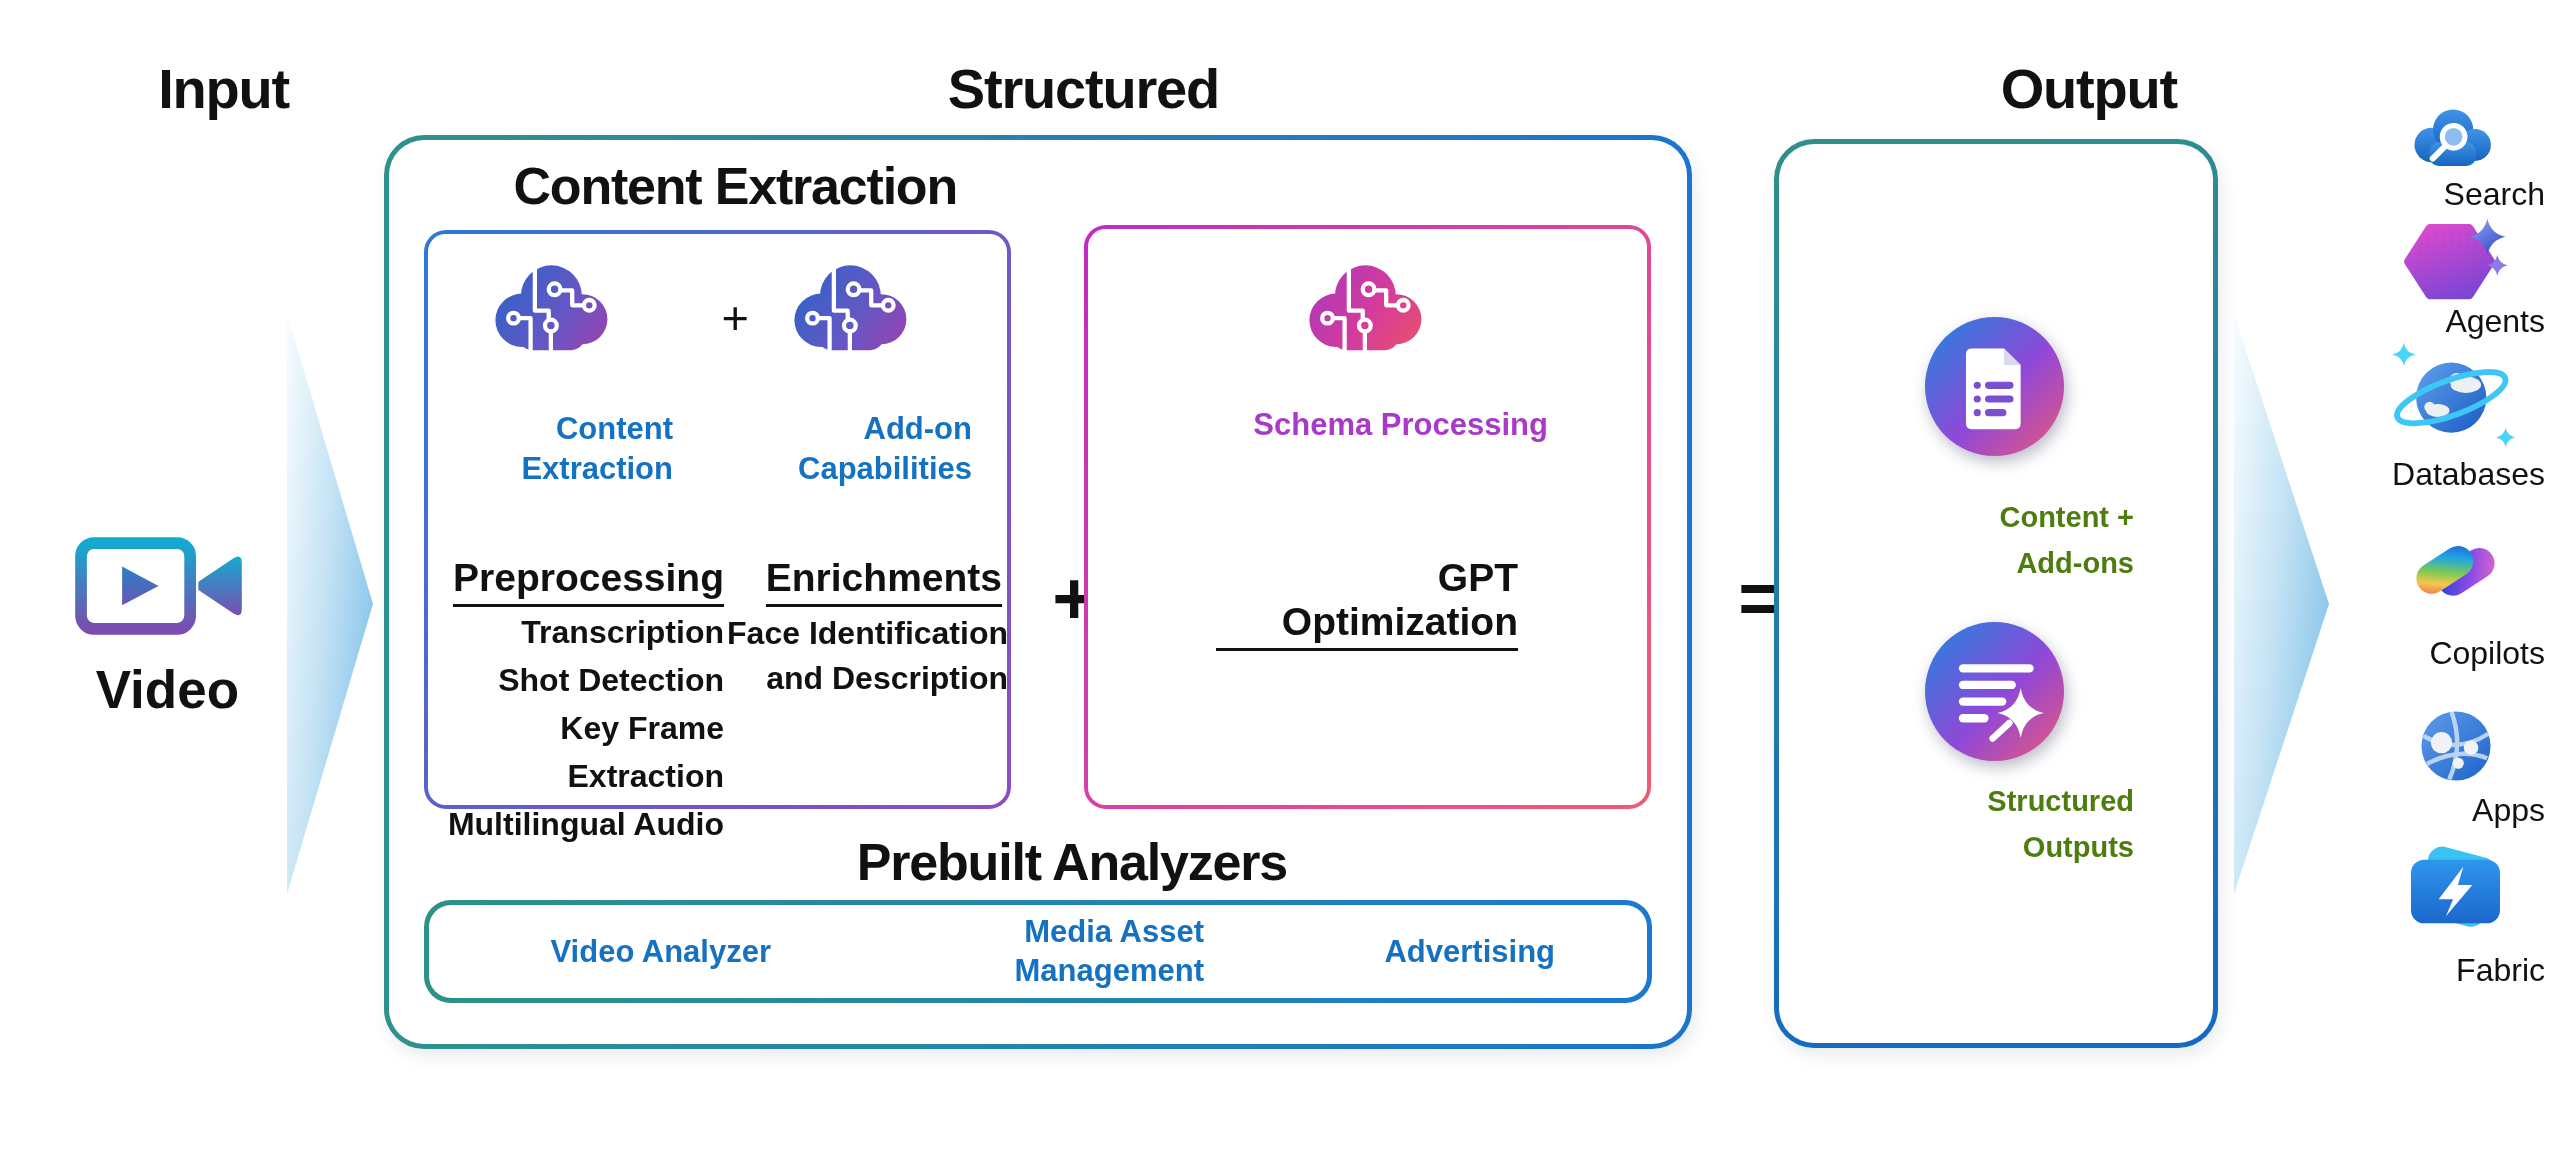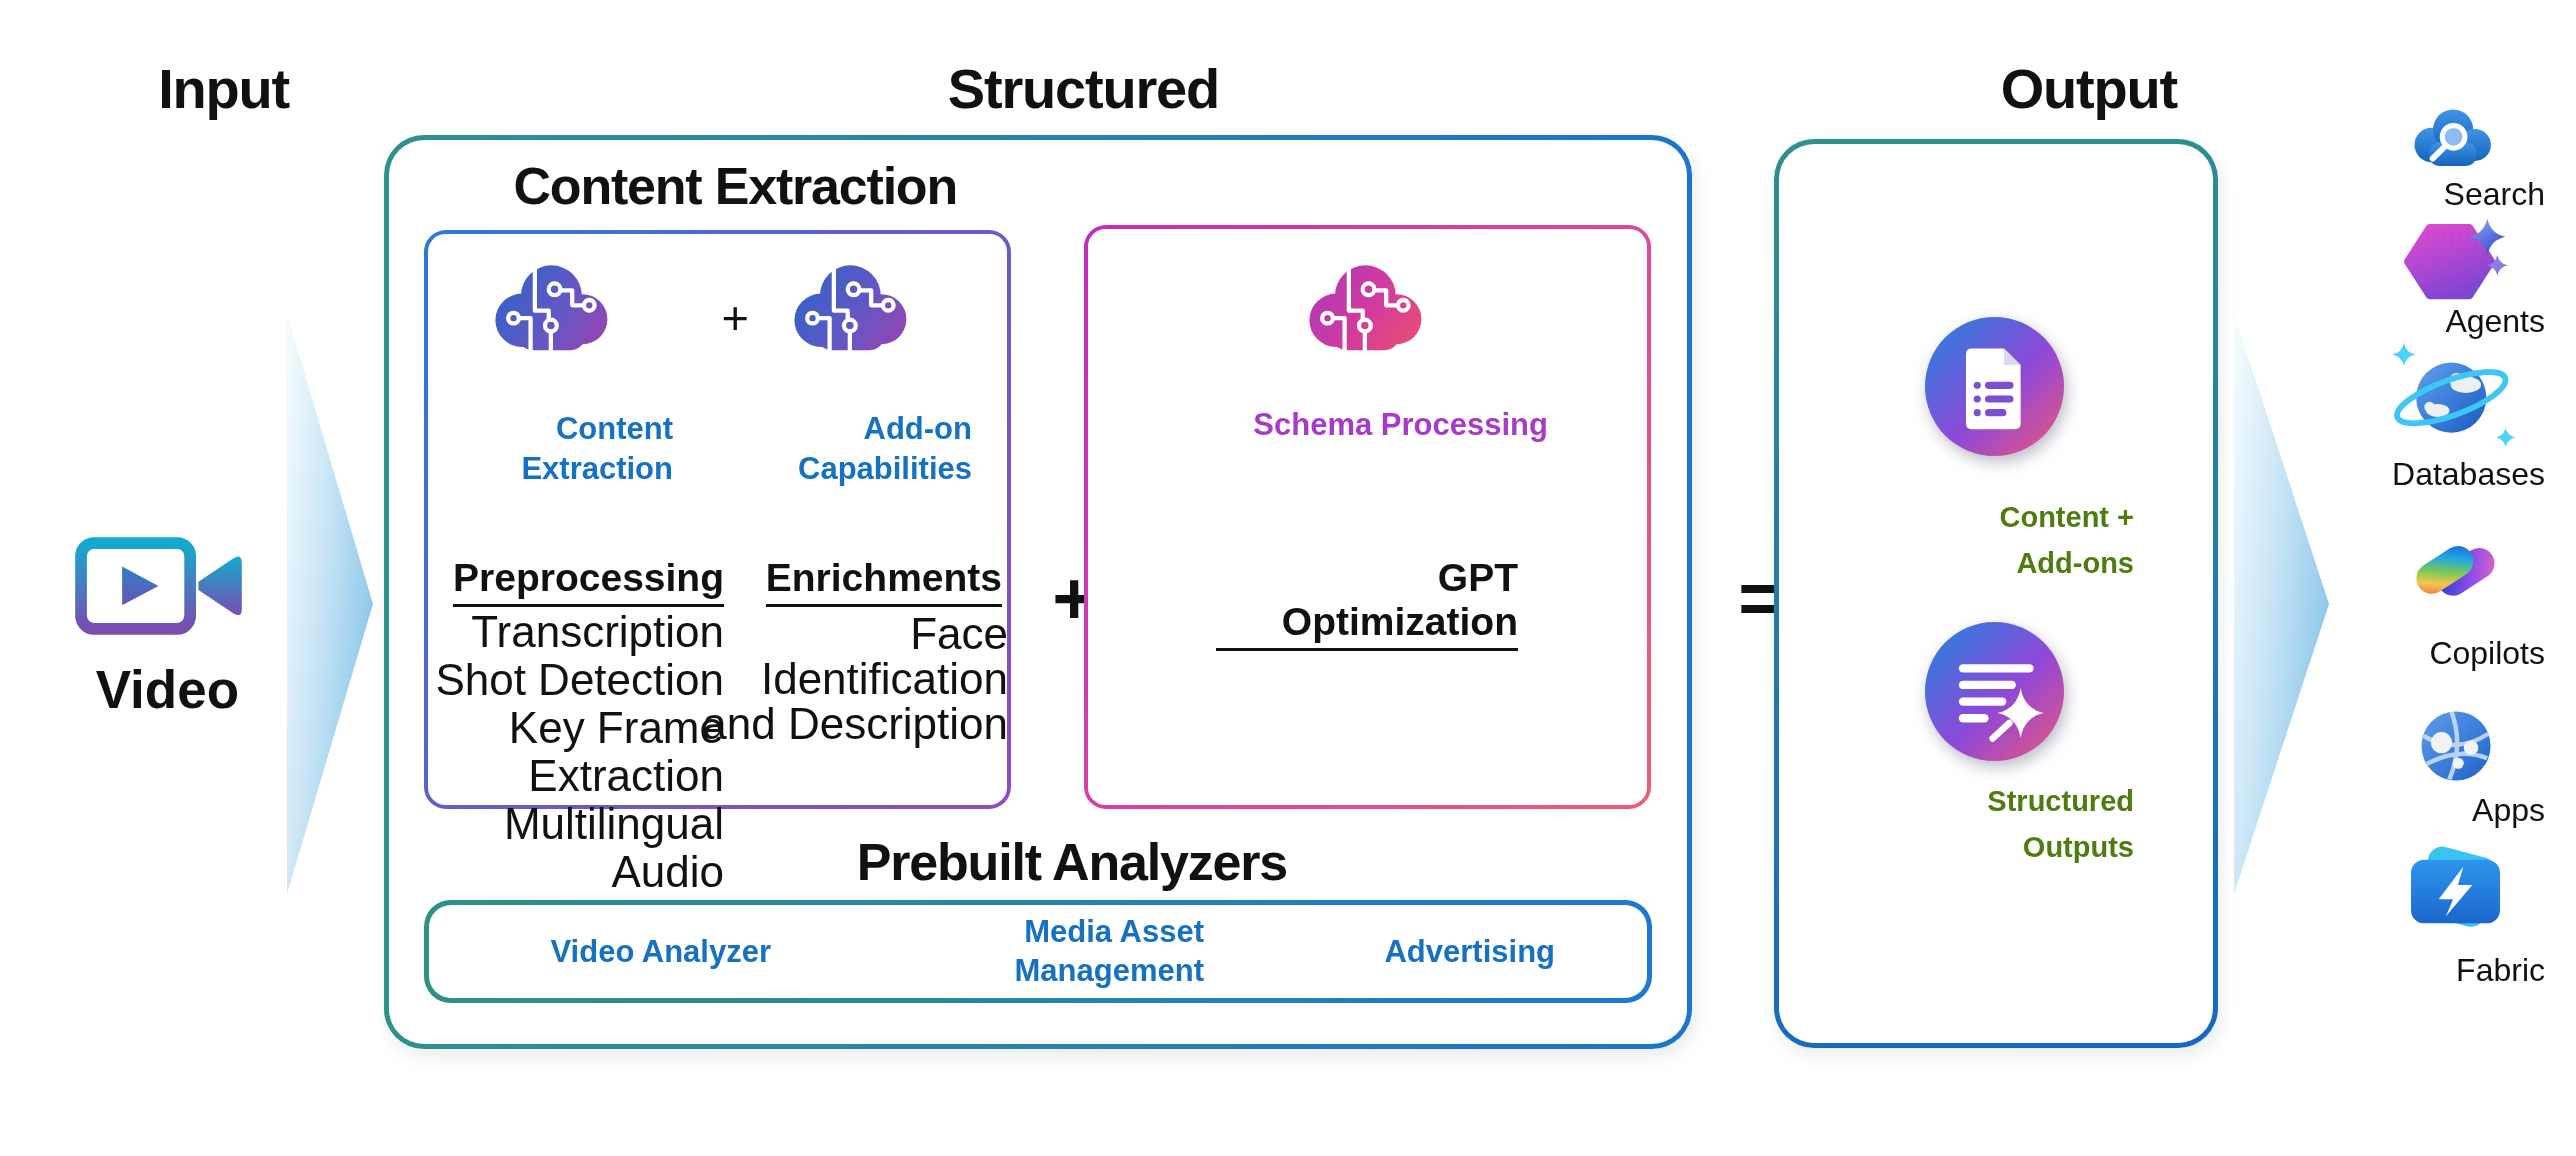--- a/index.html
+++ b/index.html
@@ -4,21 +4,21 @@
 <style>
   html,body{margin:0;padding:0;background:#fff}
   #canvas{position:relative;width:2576px;height:1157px;background:#ffffff;
           font-family:"Liberation Sans",sans-serif;color:#111;overflow:hidden}
   .abs{position:absolute}
   .ctr{text-align:right}
   .title{font-size:56px;font-weight:700;letter-spacing:-1.2px}
   .sechead{font-size:52px;font-weight:700;letter-spacing:-1.2px}
   .subhead{font-size:39px;font-weight:700}
   .subhead .ul{display:inline-block;border-bottom:3.6px solid #111;padding-bottom:4.2px}
-  .items{font-size:44px;line-height:48px;font-weight:400}
+  .items{font-size:32px;line-height:48px;font-weight:700}
   .bluelabel{font-size:31px;line-height:40px;font-weight:700;color:#1571C2}
   .purplelabel{font-size:31px;line-height:40px;font-weight:700;color:#A93AC9}
   .outlabel{font-size:29px;line-height:46px;font-weight:700;color:#4d7c0f}
   .destlabel{font-size:32px;font-weight:400;color:#111}
   .vidlabel{font-size:53px;font-weight:700}
   .bigop{font-size:75px;font-weight:700;line-height:75px}
   .smallop{font-size:47px;font-weight:400;line-height:56px}
   .gbox{position:absolute}
   .gbox .fill{position:absolute;background:#fff}
   #analyzers-box{left:384px;top:135px;width:1308px;height:914px;border-radius:40px;

